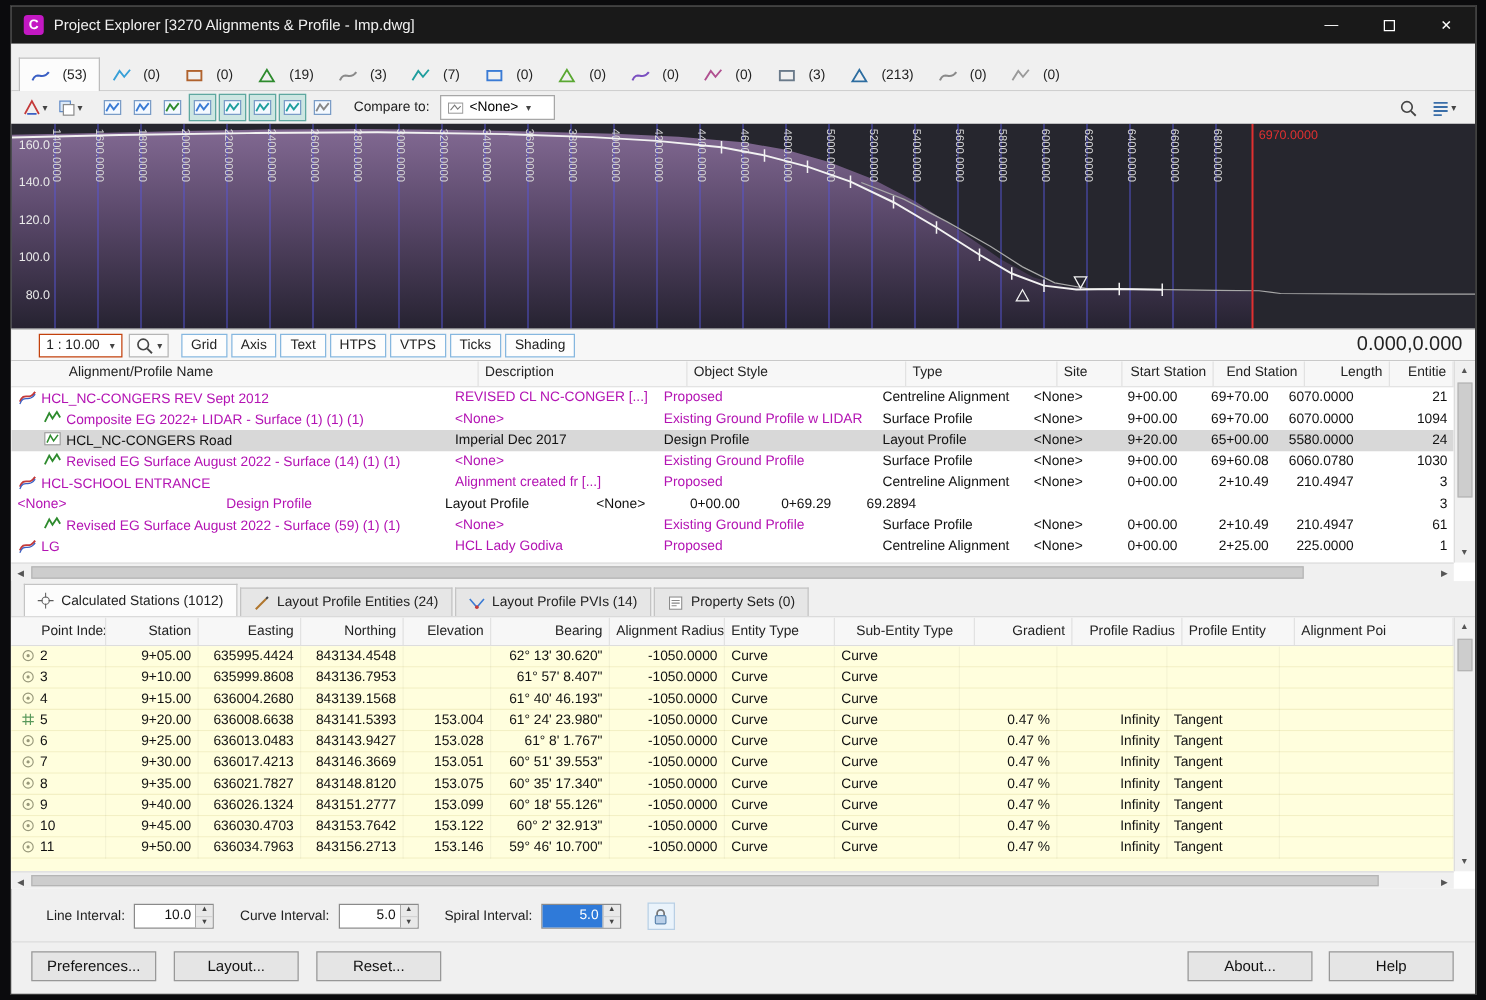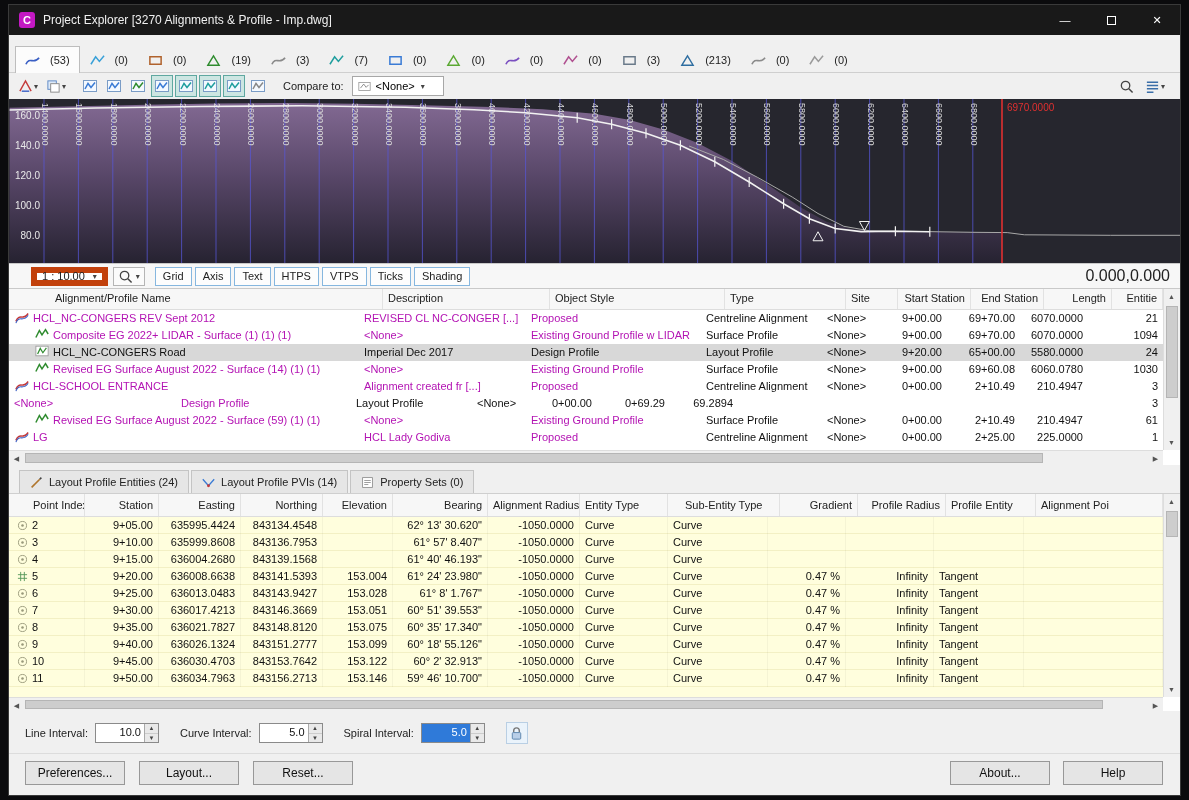--- a/index.html
+++ b/index.html
@@ -23,21 +23,21 @@
 .tbtn.active{background:#cde6e2;border-color:#5fa8a0;}
 .caret{font-size:8px;color:#444;margin-left:1px;}
 .comparelabel{font-size:11px;margin:0 6px 0 12px;color:#222;}
 .comparebox{height:20px;border:1px solid #a7a7a7;background:#fff;display:flex;align-items:center;padding:0 5px;font-size:11px;gap:5px;min-width:92px;}
 .tb-right{margin-left:auto;display:flex;align-items:center;gap:4px;padding-right:6px;}
 
 .chart{position:absolute;left:0;top:94px;right:0;height:164px;background:#26262e;overflow:hidden;}
 .chart svg{position:absolute;left:0;top:0;}
 
 .chartbar{position:absolute;left:0;top:258px;right:0;height:26px;background:#f7f7f7;border-top:1px solid #c9c9c9;border-bottom:1px solid #c9c9c9;display:flex;align-items:center;padding:0 10px 0 22px;gap:5px;font-size:11px;color:#222;}
-.scalebox{border:6px solid #c2410c;background:#fff;height:19px;display:flex;align-items:center;padding:0 5px;gap:7px;}
+.scalebox{border:1px solid #c2410c;background:#fff;height:19px;display:flex;align-items:center;padding:0 5px;gap:7px;}
 .zoombtn{border:1px solid #b5b5b5;background:#fbfbfb;height:19px;display:flex;align-items:center;padding:0 4px;gap:2px;}
 .togglebtn{border:1px solid #86b7df;background:#fdfdfd;height:19px;padding:0 7px;display:flex;align-items:center;font-size:11px;}
 .readout{margin-left:auto;font-size:16px;}
 
 .aligntable{position:absolute;left:0;top:284px;right:0;height:176px;background:#fff;}
 .atable-head{display:flex;height:21px;background:#f7f7f7;border-bottom:1px solid #ddd;position:absolute;left:0;top:0;right:17px;overflow:hidden;}
 .hcell{font-size:11px;color:#222;padding:3px 5px;border-right:1px solid #e2e2e2;white-space:nowrap;overflow:hidden;flex:none;}
 .hcell.r{text-align:right;}
 .atable-body{position:absolute;left:0;top:21px;right:17px;bottom:15px;overflow:hidden;background:#fff;}
 .arow{display:flex;height:17px;align-items:center;font-size:11px;white-space:nowrap;}
@@ -55,21 +55,21 @@
 .subtab{height:23px;display:flex;align-items:center;gap:6px;padding:0 10px;font-size:11px;background:#e6e6e6;border:1px solid #c4c4c4;border-bottom:none;color:#222;}
 .subtab.selected{background:#fcfcfc;height:26px;}
 
 .stations{position:absolute;left:0;top:488px;right:0;height:218px;background:#fff;border-top:1px solid #cfcfcf;}
 .stable-head{display:flex;height:23px;background:#f7f7f7;border-bottom:1px solid #ddd;position:absolute;left:0;top:0;right:17px;overflow:hidden;}
 .stable-body{position:absolute;left:0;top:23px;right:17px;bottom:14px;overflow:hidden;background:#fffedd;}
 .srow{display:flex;height:17px;align-items:center;font-size:11px;white-space:nowrap;background:#fffedd;border-bottom:1px solid #f3f0c4;}
 .scell{padding:0 5px;overflow:hidden;height:17px;line-height:17px;flex:none;color:#111;border-right:1px solid rgba(0,0,0,0.04);}
 .scell.r{text-align:right;}
 
-.intervals{position:absolute;left:0;top:712px;right:0;height:32px;display:flex;align-items:center;padding:0 16px;gap:7px;font-size:11px;color:#222;}
+.intervals{position:absolute;left:12px;top:712px;right:0;height:32px;display:flex;align-items:center;padding:0 16px;gap:7px;font-size:11px;color:#222;}
 .spin{display:flex;border:1px solid #8a8a8a;background:#fff;height:20px;width:64px;margin-right:14px;}
 .spin .val{flex:1;text-align:right;padding:2px 3px;font-size:11px;color:#111;}
 .spin.sel .val{background:#2f7ad9;color:#fff;}
 .spin .arrows{width:14px;display:flex;flex-direction:column;border-left:1px solid #aaa;}
 .spin .arrows span{flex:1;font-size:6px;color:#444;display:flex;align-items:center;justify-content:center;background:#e9e9e9;}
 .spin .arrows span:first-child{border-bottom:1px solid #ccc;}
 .lockbtn{width:22px;height:22px;display:flex;align-items:center;justify-content:center;border:1px solid #b9cfe4;background:#eaf3fb;}
 .sep{position:absolute;left:0;right:0;top:748px;height:1px;background:#dcdcdc;}
 
 .btn{position:absolute;top:756px;width:100px;height:24px;background:#e5e5e5;border:1px solid #989898;font-size:12px;color:#111;display:flex;align-items:center;justify-content:center;}
@@ -580,20 +580,29 @@
       <div class="sb-btn" style="bottom:0">▼</div>
     </div>
     <div class="hscrollbar">
       <div class="sb-btn" style="left:0">◀</div>
       <div class="thumb" style="top:2px;bottom:2px;left:16px;right:120px"></div>
       <div class="sb-btn" style="right:0">▶</div>
     </div>
   </div>
 
   <div class="subtabs">
+      <div class="subtab selected">
+        <span class="ticon">
+          <svg width="13" height="13" viewBox="0 0 16 16">
+            <circle cx="8" cy="8" r="3.6" fill="none" stroke="#5a5a5a"></circle>
+            <path d="M8 0 V5 M8 11 V16 M0 8 H5 M11 8 H16" stroke="#5a5a5a"></path>
+          </svg>
+        </span>
+        <span>Calculated Stations (1012)</span>
+      </div>
       <div class="subtab">
         <span class="ticon">
           <svg width="13" height="13" viewBox="0 0 16 16">
             <path d="M2 14 L12 4" stroke="#b0762d" stroke-width="2"></path>
             <path d="M12 4 L14 2" stroke="#444" stroke-width="2"></path>
           </svg>
         </span>
         <span>Layout Profile Entities (24)</span>
       </div>
       <div class="subtab">

